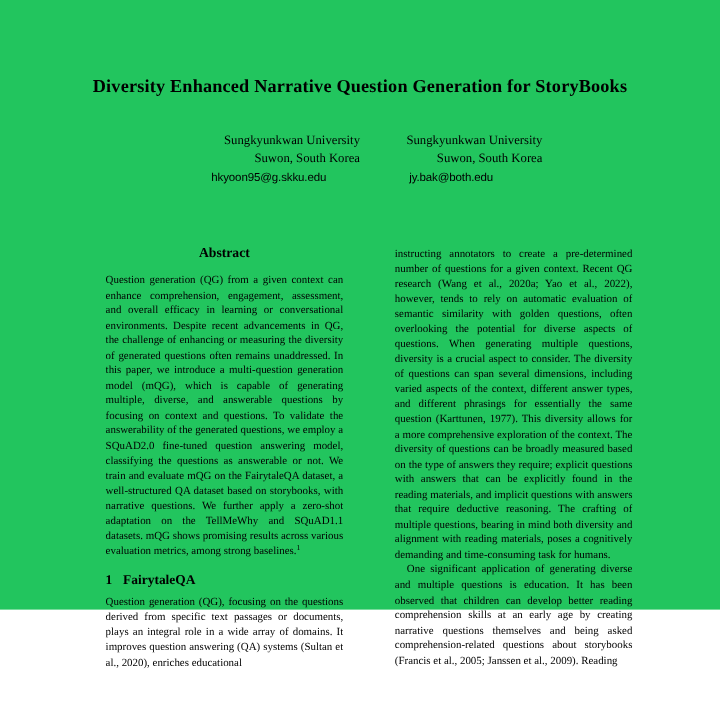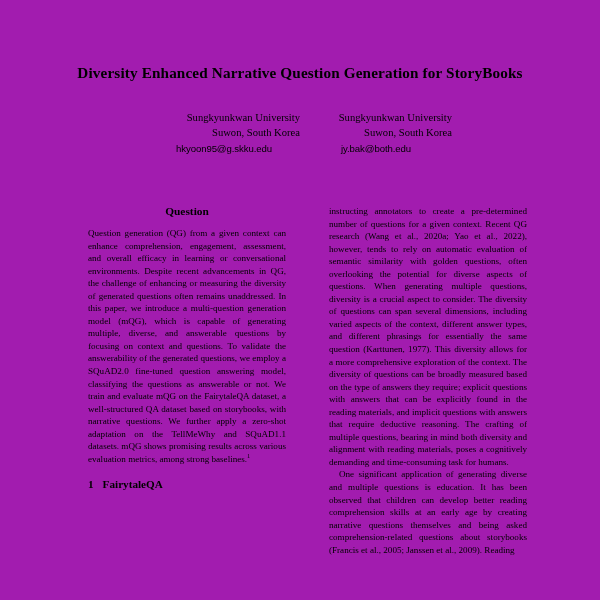--- a/index.html
+++ b/index.html
@@ -12,22 +12,22 @@
     width: 600px;
     height: 600px;
     overflow: hidden;
     font-family: "Liberation Serif", "DejaVu Serif", serif;
     color: #000000;
   }
 
   .page {
     position: relative;
     width: 600px;
-    height: 600px;
-    background: #a21caf;
+    height: 508px;
+    background: #22c55e;
     box-sizing: border-box;
     padding: 0;
   }
 
   .title-block {
     padding: 63px 70px 0 70px;
     text-align: center;
   }
 
   .paper-title {
@@ -142,27 +142,28 @@
         <span class="author-affil">Sungkyunkwan University</span>
         <span class="author-loc">Suwon, South Korea</span>
         <span class="author-email">jy.bak@both.edu</span>
       </div>
     </div>
   </div>
 
   <div class="columns">
 
     <div class="col col-left">
-      <div class="abstract-head">Question</div>
+      <div class="abstract-head">Abstract</div>
       <p class="body-text"><span>Question generation (QG) from a given context can enhance comprehension, engagement, assessment, and overall efficacy in learning or conversational environments. Despite recent advancements in QG, the challenge of enhancing or measuring the diversity of generated questions often remains unaddressed. In this paper, we introduce a multi-question generation model (mQG), which is capable of generating multiple, diverse, and answerable questions by focusing on context and questions. To validate the answerability of the generated questions, we employ a SQuAD2.0 fine-tuned question answering model, classifying the questions as answerable or not. We train and evaluate mQG on the FairytaleQA dataset, a well-structured QA dataset based on storybooks, with narrative questions. We further apply a zero-shot adaptation on the TellMeWhy and SQuAD1.1 datasets. mQG shows promising results across various evaluation metrics, among strong baselines.</span><sup>1</sup></p>
 
       <div class="section-head">
         <span class="section-num">1</span>
         <span>FairytaleQA</span>
       </div>
+      <p class="body-text">Question generation (QG), focusing on the questions derived from specific text passages or documents, plays an integral role in a wide array of domains. It improves question answering (QA) systems (Sultan et al., 2020), enriches educational</p>
     </div>
 
     <div class="col col-right">
       <p class="body-text">instructing annotators to create a pre-determined number of questions for a given context. Recent QG research (Wang et al., 2020a; Yao et al., 2022), however, tends to rely on automatic evaluation of semantic similarity with golden questions, often overlooking the potential for diverse aspects of questions. When generating multiple questions, diversity is a crucial aspect to consider. The diversity of questions can span several dimensions, including varied aspects of the context, different answer types, and different phrasings for essentially the same question (Karttunen, 1977). This diversity allows for a more comprehensive exploration of the context. The diversity of questions can be broadly measured based on the type of answers they require; explicit questions with answers that can be explicitly found in the reading materials, and implicit questions with answers that require deductive reasoning. The crafting of multiple questions, bearing in mind both diversity and alignment with reading materials, poses a cognitively demanding and time-consuming task for humans.</p>
       <p class="body-text indent">One significant application of generating diverse and multiple questions is education. It has been observed that children can develop better reading comprehension skills at an early age by creating narrative questions themselves and being asked comprehension-related questions about storybooks (Francis et al., 2005; Janssen et al., 2009). Reading</p>
     </div>
 
   </div>
 </div>
 

